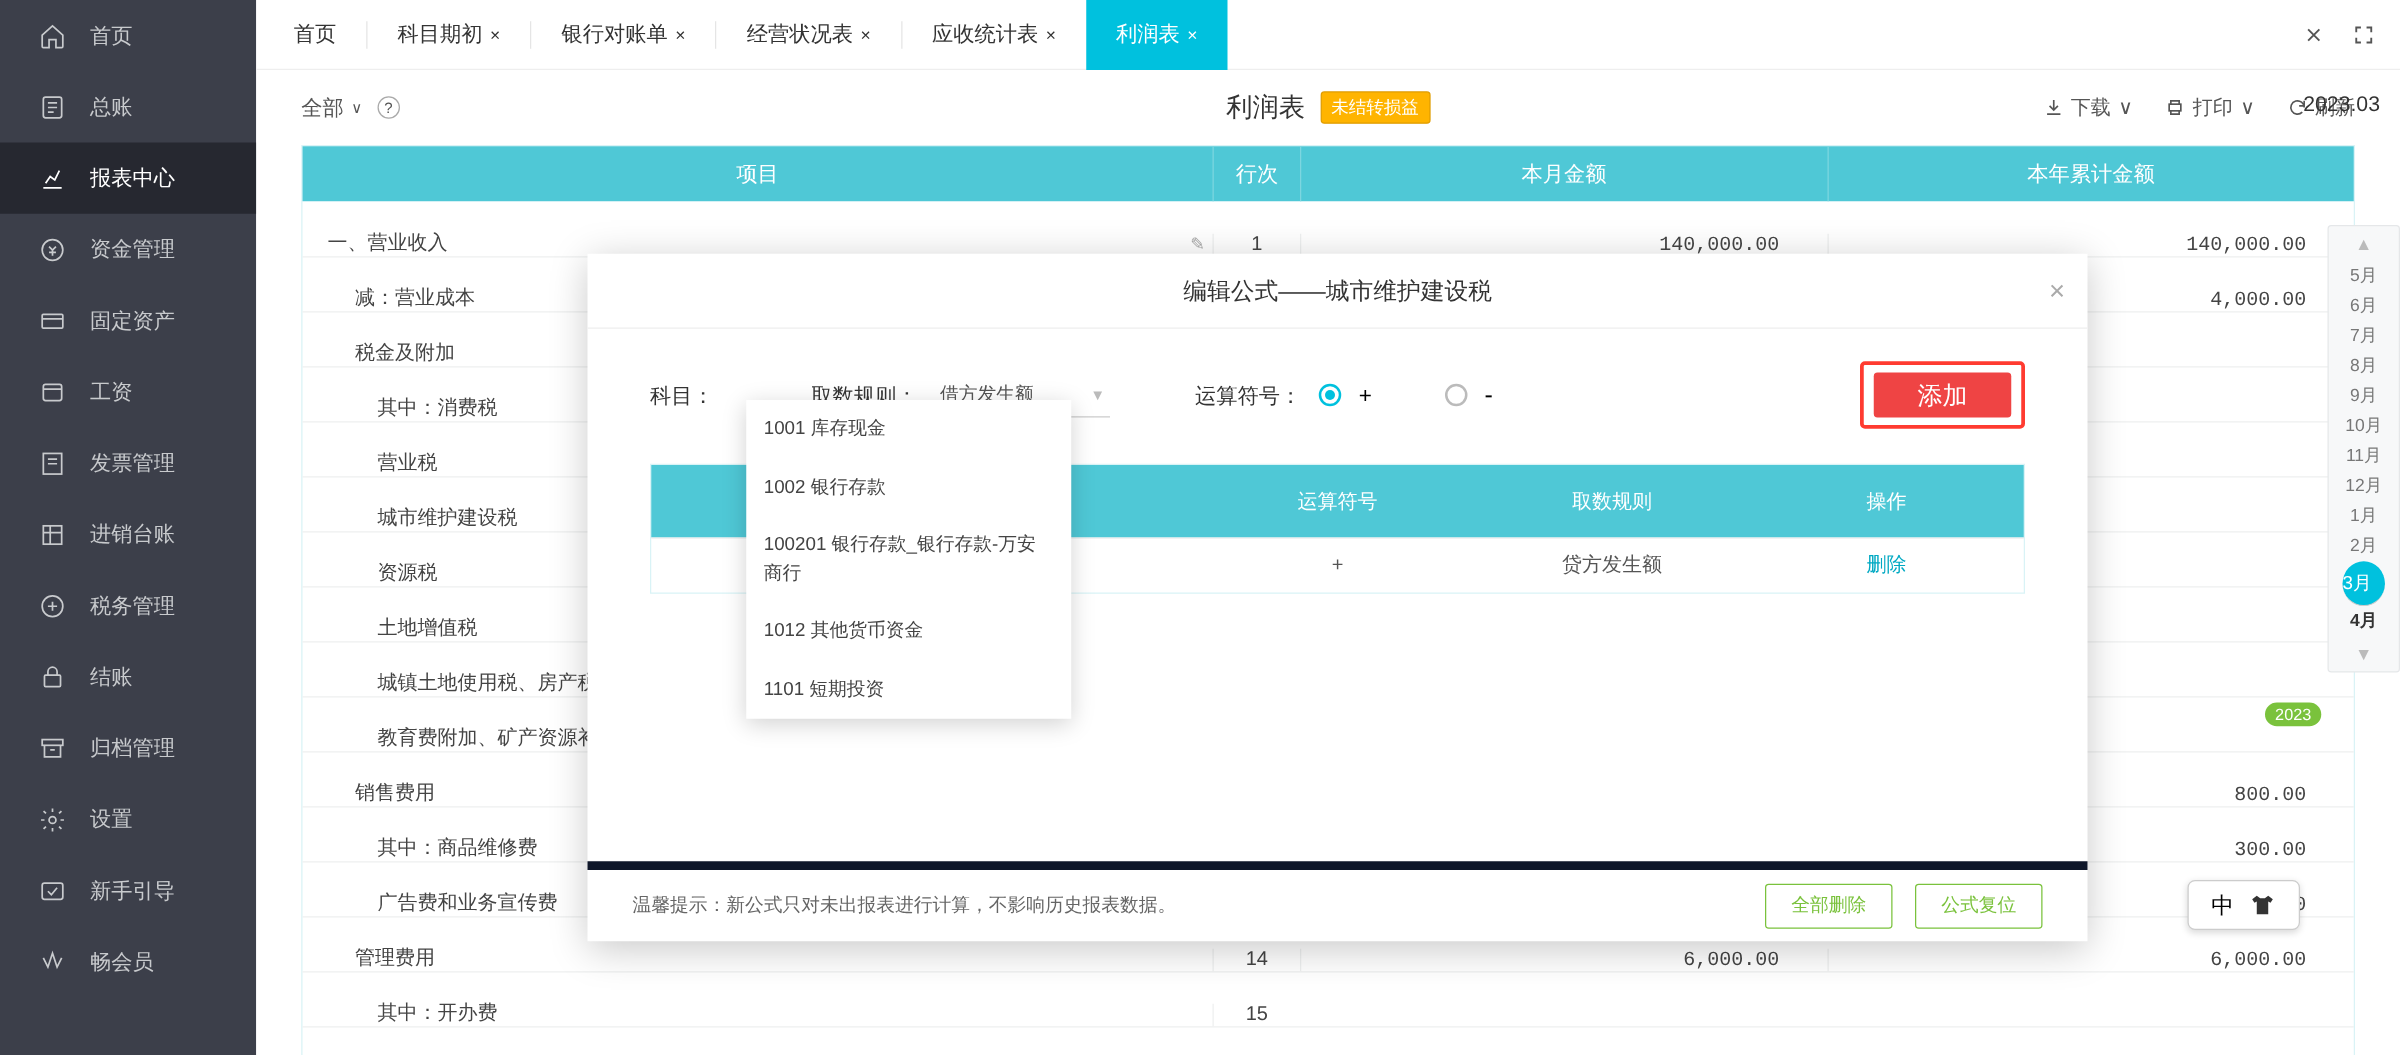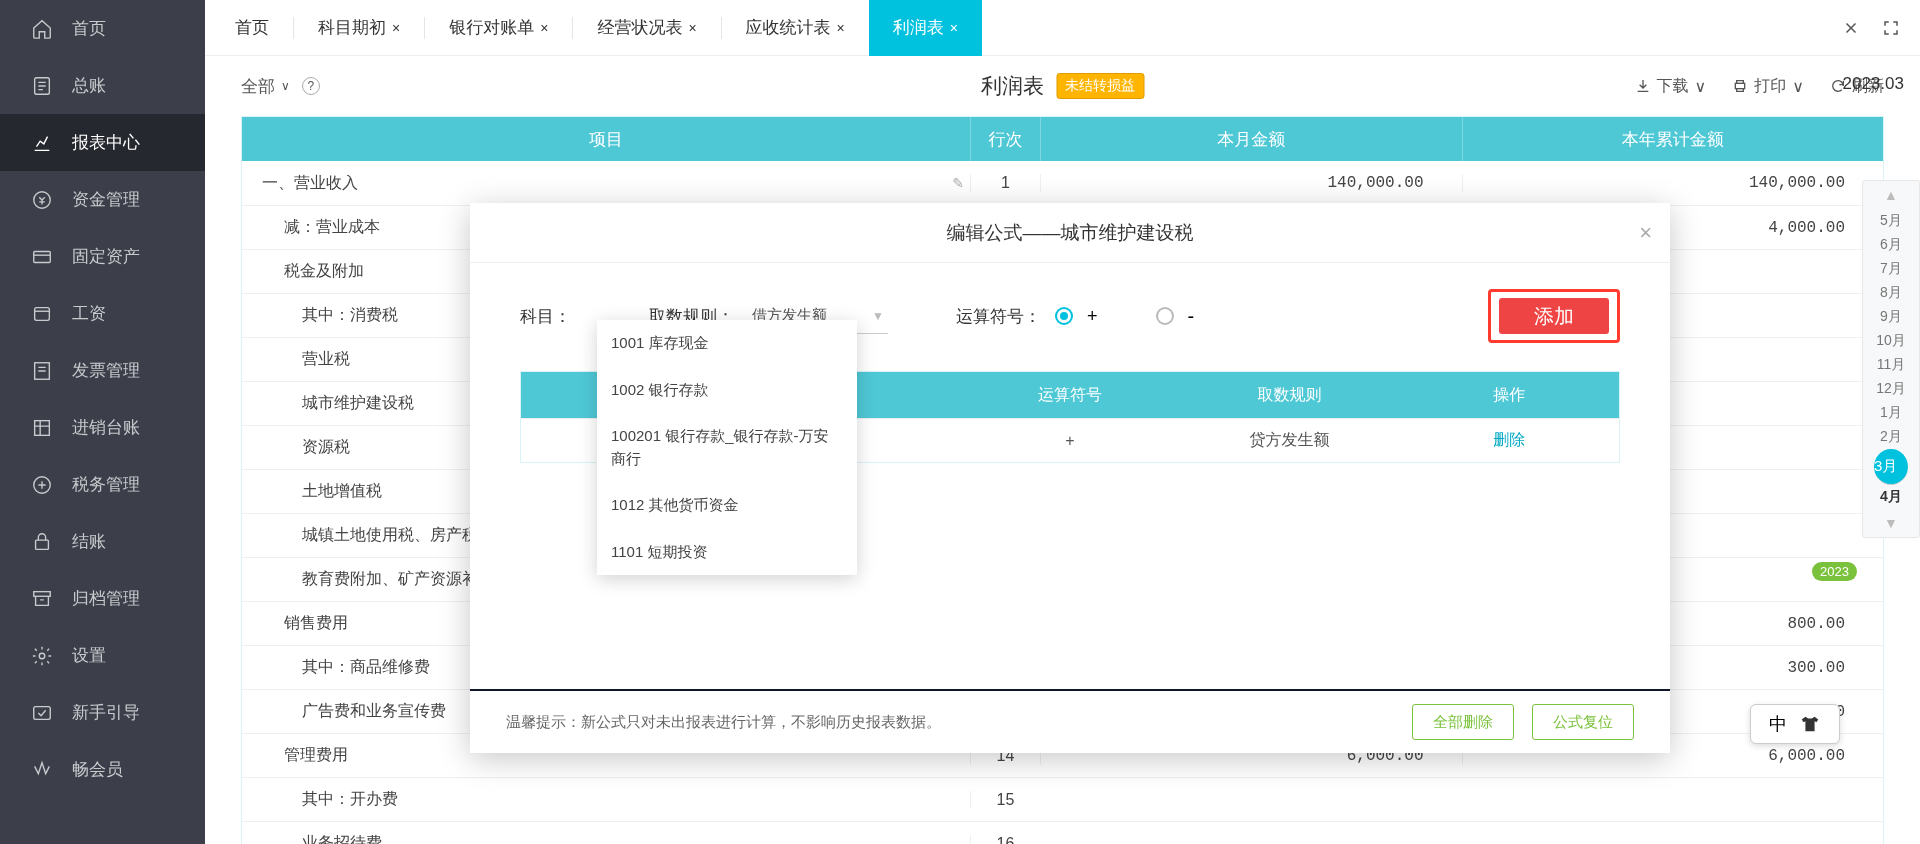--- a/index.html
+++ b/index.html
@@ -29,21 +29,21 @@
 .title-actions{margin-left:auto;display:flex;align-items:center;gap:26px;font-size:16px;color:#555;}
 .title-actions .act{display:flex;align-items:center;gap:6px;cursor:pointer;}
 .data-table{margin:0 36px;border:1px solid #d9f3f6;}
 .thead{display:flex;background:#4fc8d6;color:#fff;height:44px;align-items:stretch;}
 .th{display:flex;align-items:center;justify-content:center;font-size:17px;border-left:1px solid #7dd6e0;}
 .th:first-child{border-left:none;}
 .col-proj{flex:0 0 728px;}
 .col-row{flex:0 0 70px;}
 .col-m{flex:1;}
 .col-y{flex:1;}
-.tbody .tr{display:flex;height:44px;align-items:center;border-top:1px solid #eef0f0;}
+.tbody .tr{display:flex;height:44px;align-items:flex-end;border-top:1px solid #eef0f0;}
 .tbody .tr:first-child{border-top:none;}
 .td{display:flex;align-items:center;font-size:16px;color:#444;border-left:1px solid #eef0f0;padding:0 14px;}
 .td:first-child{border-left:none;}
 .td.col-proj{justify-content:flex-start;}
 .td.col-row{justify-content:center;}
 .td.col-m,.td.col-y{justify-content:flex-end;padding-right:38px;font-family:Liberation Mono, monospace;}
 .indent-0{padding-left:20px;}
 .indent-1{padding-left:42px;}
 .indent-2{padding-left:60px;}
 .edit-ic{position:absolute;right:6px;top:50%;transform:translateY(-50%);color:#aaa;font-size:14px;}
@@ -62,30 +62,30 @@
 .inp{height:36px;border:none;border-bottom:1px solid #ccc;width:240px;font-size:15px;padding:0 4px;outline:none;color:#00a9c3;}
 .inp::placeholder{color:#bdbdbd;}
 .sel{height:36px;border:none;border-bottom:1px solid #ccc;width:140px;font-size:15px;display:flex;align-items:center;justify-content:space-between;padding:0 4px;color:#555;}
 .sel .dd{color:#bbb;font-size:12px;}
 .radio{width:18px;height:18px;border:2px solid #00c1de;border-radius:50%;display:inline-flex;align-items:center;justify-content:center;}
 .radio.on::after{content:"";width:8px;height:8px;background:#00c1de;border-radius:50%;}
 .radio.off{border-color:#bbb;}
 .btn-add{width:110px;height:36px;background:#ef4444;color:#fff;border:none;border-radius:3px;font-size:20px;cursor:pointer;}
 .add-wrap{border:3px solid #ff3b30;border-radius:4px;padding:6px 8px;}
 .modal-table{margin-top:28px;border:1px solid #d9f3f6;}
-.modal-table .mh{display:flex;background:#4fc8d6;color:#fff;height:46px;}
+.modal-table .mh{display:flex;background:#4fc8d6;color:#fff;height:58px;}
 .modal-table .mh div,.modal-table .mr div{flex:1;display:flex;align-items:center;justify-content:center;font-size:16px;}
 .modal-table .mh div:first-child,.modal-table .mr div:first-child{flex:2;}
 .modal-table .mr{display:flex;height:44px;border-top:1px solid #eee;color:#555;}
 .modal-table .mr .del{color:#00a9c3;cursor:pointer;}
 .dropdown{position:absolute;left:597px;top:320px;width:260px;background:#fff;box-shadow:0 4px 18px rgba(0,0,0,0.18);max-height:260px;overflow-y:auto;z-index:50;}
 .dropdown .opt{padding:12px 14px;font-size:15px;color:#444;cursor:pointer;line-height:1.5;}
 .dropdown::-webkit-scrollbar{width:8px;}
 .dropdown::-webkit-scrollbar-thumb{background:#ccc;border-radius:4px;}
-.modal-foot{position:absolute;left:0;right:0;bottom:0;height:64px;border-top:2px solid #0f172a;display:flex;align-items:center;padding:0 36px;font-size:15px;color:#666;}
+.modal-foot{position:absolute;left:0;right:0;bottom:0;height:64px;border-top:7px solid #0f172a;display:flex;align-items:center;padding:0 36px;font-size:15px;color:#666;}
 .modal-foot .actions{margin-left:auto;display:flex;gap:18px;}
 .btn-outline{height:36px;padding:0 20px;border:1px solid #7ac23c;color:#7ac23c;background:#fff;border-radius:3px;font-size:15px;cursor:pointer;}
 .ime{position:absolute;right:80px;bottom:100px;width:90px;height:40px;background:#fff;border:1px solid #ccc;border-radius:6px;display:flex;align-items:center;justify-content:center;gap:12px;font-size:18px;box-shadow:0 2px 6px rgba(0,0,0,0.15);}
 .spacer{flex:1;}
 </style>
 </head>
 <body>
 
 <div class="sidebar">
   <div class="side-item">

